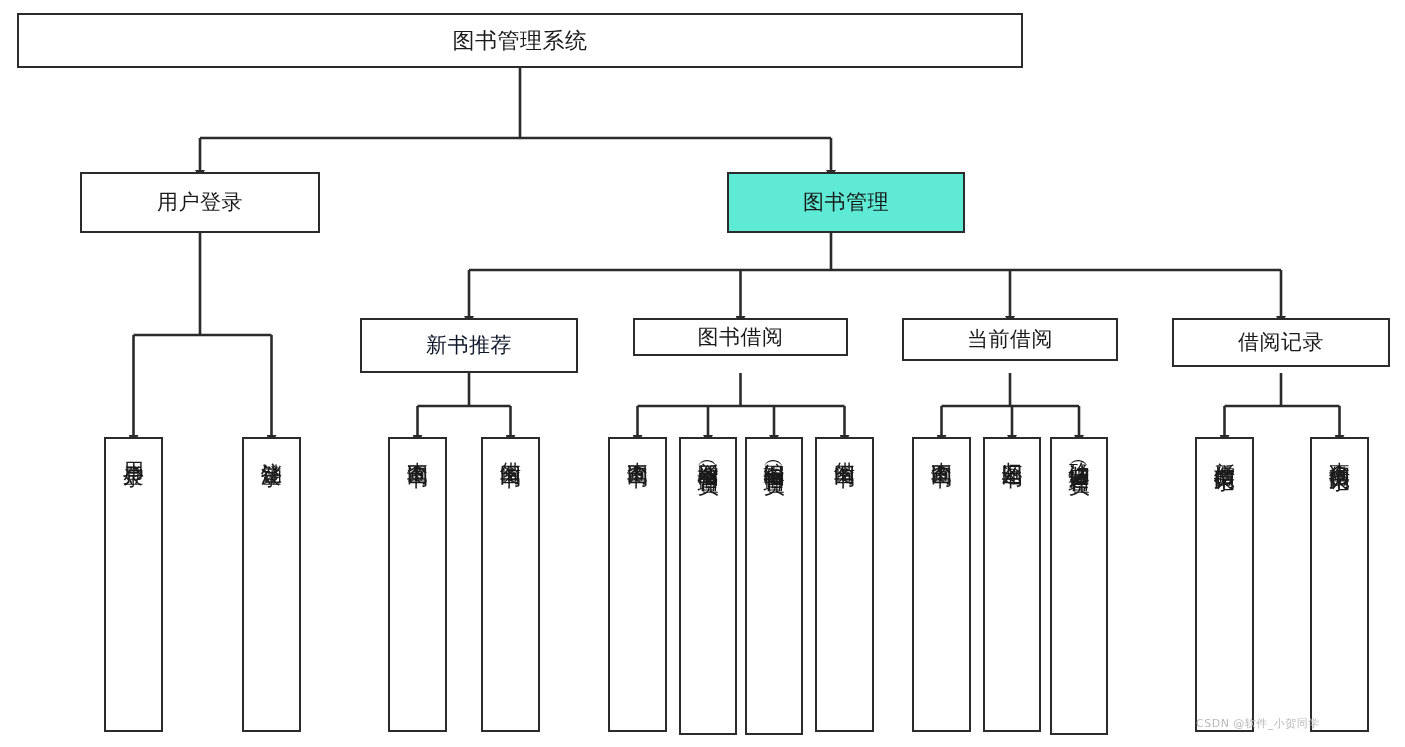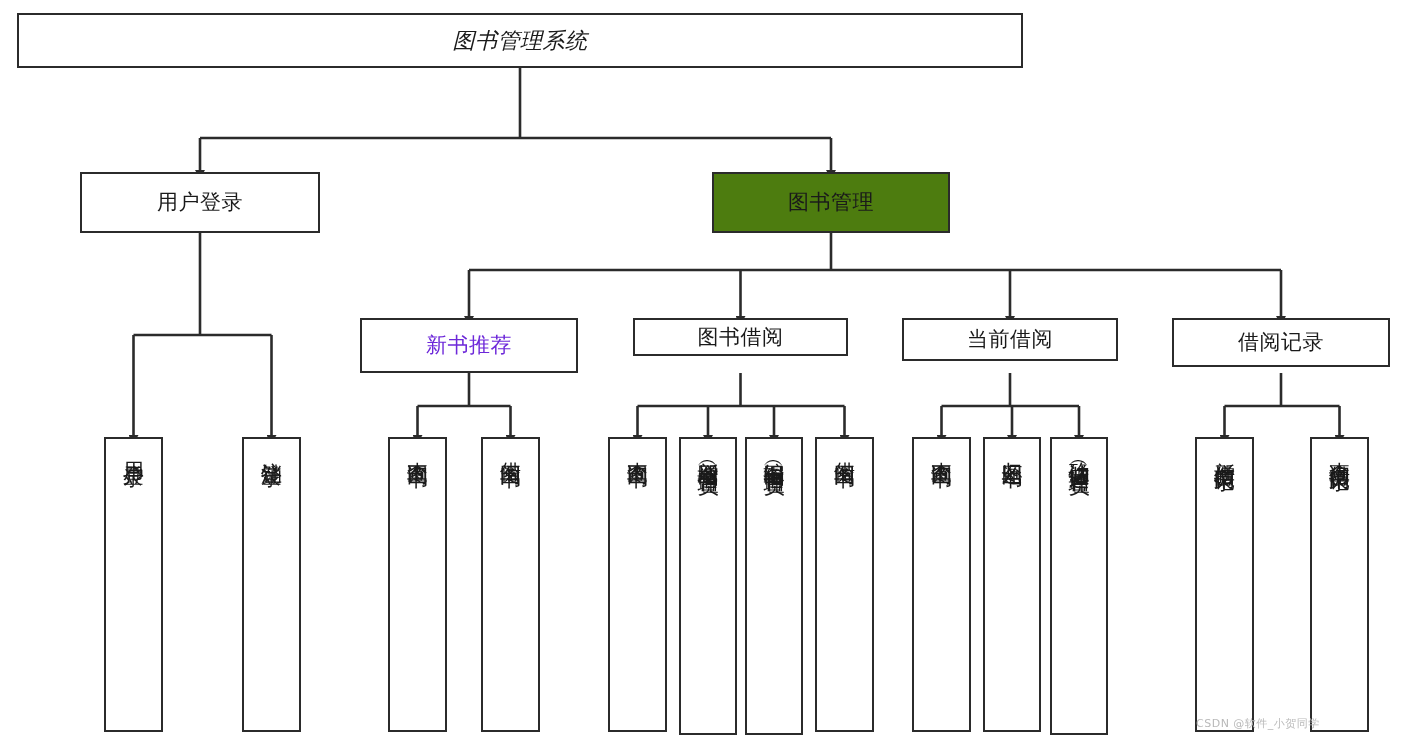--- a/index.html
+++ b/index.html
@@ -112,30 +112,30 @@
         <path d="M1079,406 L1079,436" stroke="#2b2b2b" stroke-width="2.6" fill="none" marker-end="url(#arrowhead)"></path>
         <path d="M1281,373 L1281,406" stroke="#2b2b2b" stroke-width="2.6" fill="none"></path>
         <path d="M1224.5,406 L1339.5,406" stroke="#2b2b2b" stroke-width="2.6" fill="none"></path>
         <path d="M1224.5,406 L1224.5,436" stroke="#2b2b2b" stroke-width="2.6" fill="none" marker-end="url(#arrowhead)"></path>
         <path d="M1339.5,406 L1339.5,436" stroke="#2b2b2b" stroke-width="2.6" fill="none" marker-end="url(#arrowhead)"></path>
       </g>
   </svg>
 
   <div id="nodes-layer">
       <div class="node horizontal root" style="left: 17px; top: 13px; width: 1006px; height: 55px; border-color: rgb(43, 43, 43); background: rgb(255, 255, 255);">
-        <span class="node-label" style="color: rgb(26, 26, 26); font-style: italic;">图书管理系统</span>
+        <span class="node-label" style="color: rgb(26, 26, 26);">图书管理系统</span>
       </div>
       <div class="node horizontal" style="left: 80px; top: 172px; width: 240px; height: 61px; border-color: rgb(43, 43, 43); background: rgb(255, 255, 255);">
         <span class="node-label" style="color: rgb(26, 26, 26);">用户登录</span>
       </div>
-      <div class="node horizontal" style="left: 712px; top: 172px; width: 238px; height: 61px; border-color: rgb(43, 43, 43); background: #4d7c0f;">
+      <div class="node horizontal" style="left: 727px; top: 172px; width: 238px; height: 61px; border-color: rgb(43, 43, 43); background: #5eead4;">
         <span class="node-label" style="color: rgb(26, 26, 26);">图书管理</span>
       </div>
       <div class="node horizontal" style="left: 360px; top: 318px; width: 218px; height: 55px; border-color: rgb(43, 43, 43); background: rgb(255, 255, 255);">
-        <span class="node-label" style="color: #6d28d9; text-align: center;">新书推荐</span>
+        <span class="node-label" style="color: #0f172a; text-align: center;">新书推荐</span>
       </div>
       <div class="node horizontal" style="left: 633px; top: 318px; width: 215px; height: 38px; border-color: rgb(43, 43, 43); background: rgb(255, 255, 255);">
         <span class="node-label" style="color: rgb(26, 26, 26);">图书借阅</span>
       </div>
       <div class="node horizontal" style="left: 902px; top: 318px; width: 216px; height: 43px; border-color: rgb(43, 43, 43); background: rgb(255, 255, 255); justify-content: center;">
         <span class="node-label" style="color: rgb(26, 26, 26);">当前借阅</span>
       </div>
       <div class="node horizontal" style="left: 1172px; top: 318px; width: 218px; height: 49px; border-color: rgb(43, 43, 43); background: rgb(255, 255, 255);">
         <span class="node-label" style="color: rgb(26, 26, 26);">借阅记录</span>
       </div>

